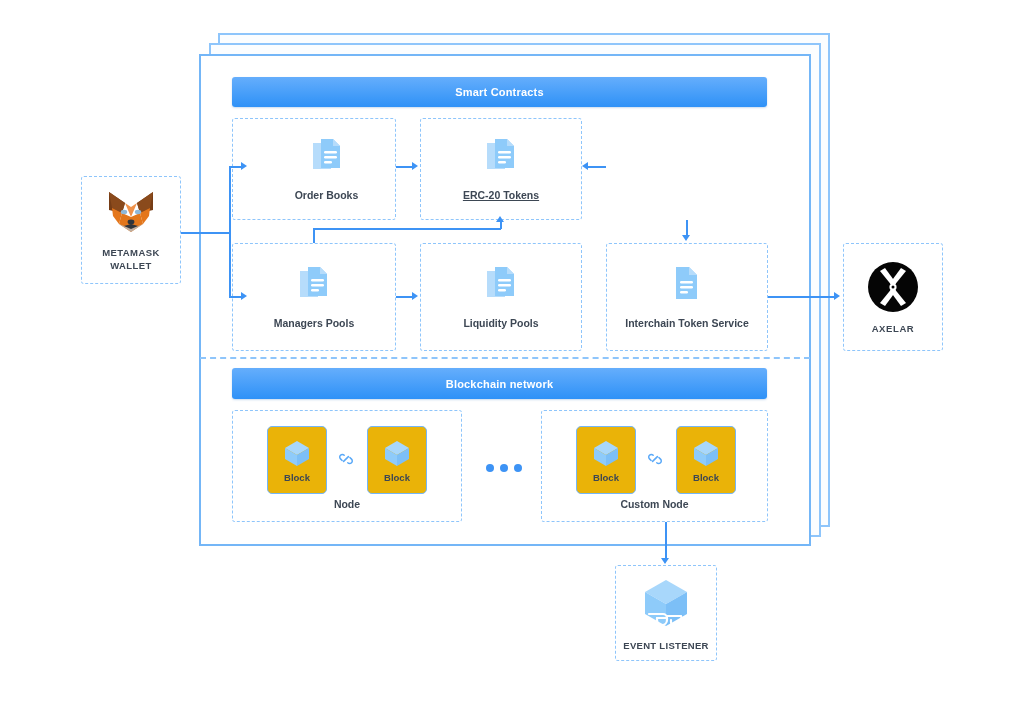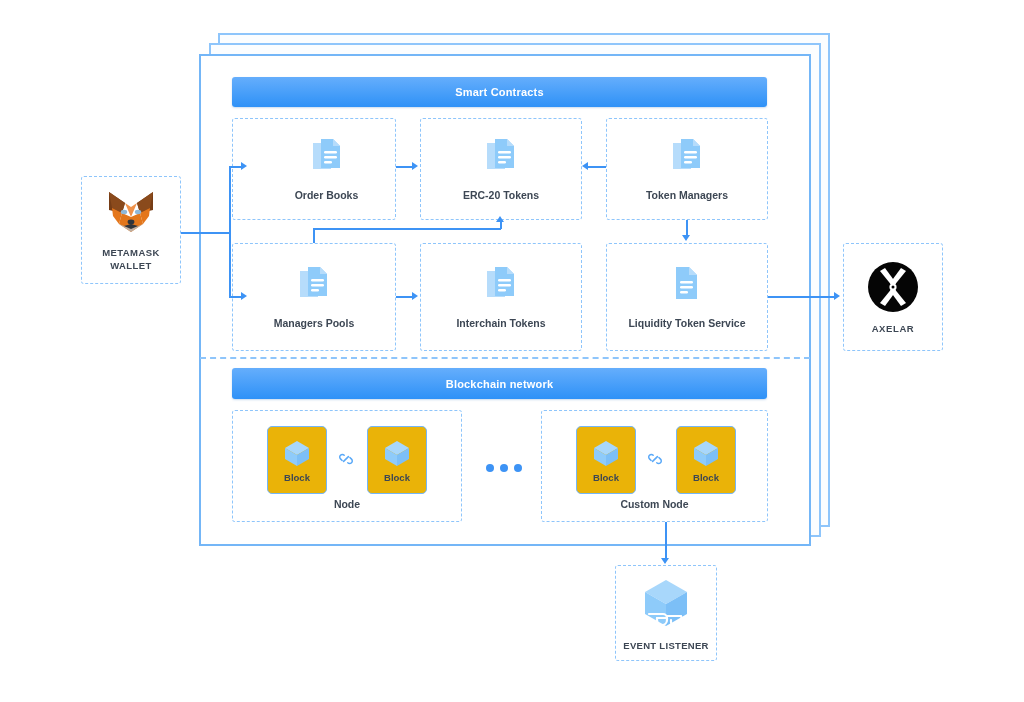--- a/index.html
+++ b/index.html
@@ -31,21 +31,21 @@
 
   
   .dbox{position:absolute;border:1.6px dashed #8ec5fb;border-radius:3px;box-sizing:border-box;}
 
   .cell{position:absolute;border:1.6px dashed #8ec5fb;border-radius:3px;box-sizing:border-box;
     display:flex;flex-direction:column;align-items:center;justify-content:center;}
   .cell .lbl{font-size:10.5px;font-weight:600;color:#3d4754;margin-top:14px;text-align:center;}
 
   
   #c-orderbooks{left:232px;top:118px;width:164px;height:102px;padding-left:25px;}
-  #c-erc20{left:420px;top:118px;width:162px;height:102px;}
+  #c-erc20{left:420px;top:118px;width:162px;height:102px;text-decoration:underline;}
   #c-tokenmgr{left:606px;top:118px;width:162px;height:102px;}
   
   #c-lqpools{left:232px;top:243px;width:164px;height:108px;}
   #c-lqtokens{left:420px;top:243px;width:162px;height:108px;}
   #c-its{left:606px;top:243px;width:162px;height:108px;}
 
   
   #metamask-box{left:81px;top:176px;width:100px;height:108px;
     display:flex;flex-direction:column;align-items:center;justify-content:center;}
   #metamask-box .lbl{font-size:9.5px;font-weight:700;letter-spacing:.4px;color:#3d4754;
@@ -131,73 +131,60 @@
         <path d="M12 2 h12 l7 7 v22 h-19 z" fill="#8ecbfa"></path>
         <path d="M24 2 v7 h7 z" fill="#b6dcfb"></path>
         <rect x="15" y="14" width="13" height="2.4" rx="1.2" fill="#ffffff"></rect>
         <rect x="15" y="19" width="13" height="2.4" rx="1.2" fill="#ffffff"></rect>
         <rect x="15" y="24" width="8" height="2.4" rx="1.2" fill="#ffffff"></rect>
       </svg>
     </span>
     <span class="lbl">ERC-20 Tokens</span>
   </div>
 
-  <div class="cell" id="c-tokenmgr">
+
+  <div class="cell" id="c-lqpools">
     <span>
       <svg class="svgicon" width="36" height="38" viewBox="0 0 36 38">
         <path d="M4 6 h12 l6 6 v20 h-18 z" fill="#b6dcfb"></path>
         <path d="M12 2 h12 l7 7 v22 h-19 z" fill="#8ecbfa"></path>
         <path d="M24 2 v7 h7 z" fill="#b6dcfb"></path>
         <rect x="15" y="14" width="13" height="2.4" rx="1.2" fill="#ffffff"></rect>
         <rect x="15" y="19" width="13" height="2.4" rx="1.2" fill="#ffffff"></rect>
         <rect x="15" y="24" width="8" height="2.4" rx="1.2" fill="#ffffff"></rect>
       </svg>
     </span>
-    <span class="lbl">Token Managers</span>
-  </div>
-
-  <div class="cell" id="c-lqpools">
+    <span class="lbl">Managers Pools</span>
+  </div>
+
+  <div class="cell" id="c-lqtokens">
     <span>
       <svg class="svgicon" width="36" height="38" viewBox="0 0 36 38">
         <path d="M4 6 h12 l6 6 v20 h-18 z" fill="#b6dcfb"></path>
         <path d="M12 2 h12 l7 7 v22 h-19 z" fill="#8ecbfa"></path>
         <path d="M24 2 v7 h7 z" fill="#b6dcfb"></path>
         <rect x="15" y="14" width="13" height="2.4" rx="1.2" fill="#ffffff"></rect>
         <rect x="15" y="19" width="13" height="2.4" rx="1.2" fill="#ffffff"></rect>
         <rect x="15" y="24" width="8" height="2.4" rx="1.2" fill="#ffffff"></rect>
       </svg>
     </span>
-    <span class="lbl">Managers Pools</span>
-  </div>
-
-  <div class="cell" id="c-lqtokens">
-    <span>
-      <svg class="svgicon" width="36" height="38" viewBox="0 0 36 38">
-        <path d="M4 6 h12 l6 6 v20 h-18 z" fill="#b6dcfb"></path>
-        <path d="M12 2 h12 l7 7 v22 h-19 z" fill="#8ecbfa"></path>
-        <path d="M24 2 v7 h7 z" fill="#b6dcfb"></path>
-        <rect x="15" y="14" width="13" height="2.4" rx="1.2" fill="#ffffff"></rect>
-        <rect x="15" y="19" width="13" height="2.4" rx="1.2" fill="#ffffff"></rect>
-        <rect x="15" y="24" width="8" height="2.4" rx="1.2" fill="#ffffff"></rect>
-      </svg>
-    </span>
-    <span class="lbl">Interchain Tokens</span>
+    <span class="lbl">Liquidity Pools</span>
   </div>
 
   <div class="cell" id="c-its">
     <span>
       <svg class="svgicon" width="34" height="38" viewBox="0 0 34 38">
         <path d="M6 2 h13 l8 8 v24 h-21 z" fill="#8ecbfa"></path>
         <path d="M19 2 v8 h8 z" fill="#b6dcfb"></path>
         <rect x="10" y="16" width="13" height="2.4" rx="1.2" fill="#ffffff"></rect>
         <rect x="10" y="21" width="13" height="2.4" rx="1.2" fill="#ffffff"></rect>
         <rect x="10" y="26" width="8" height="2.4" rx="1.2" fill="#ffffff"></rect>
       </svg>
     </span>
-    <span class="lbl">Liquidity Token Service</span>
+    <span class="lbl">Interchain Token Service</span>
   </div>
 
   <div class="dbox" id="node-a"></div>
   <div class="dbox" id="node-b"></div>
 
   <div class="blockcard" id="blk1">
     <span>
       <svg class="svgicon" width="30" height="30" viewBox="0 0 30 30">
         <path d="M15 3 L27 10 L15 17 L3 10 Z" fill="#a8d7fb"></path>
         <path d="M3 10 L15 17 L15 28 L3 21 Z" fill="#8ecbfa"></path>

